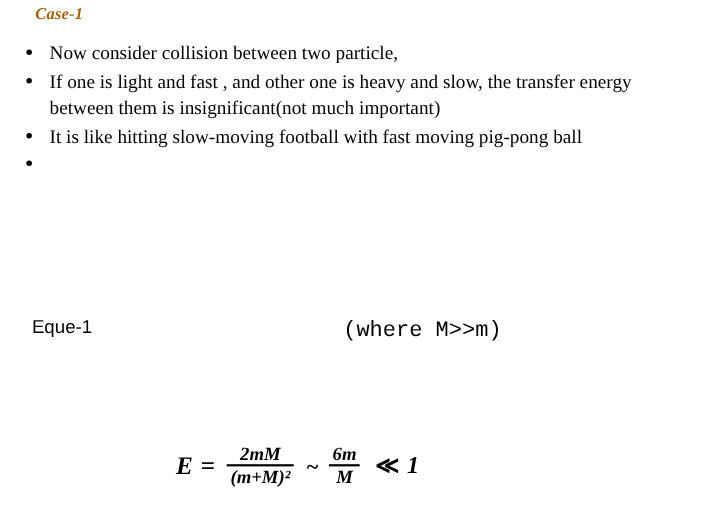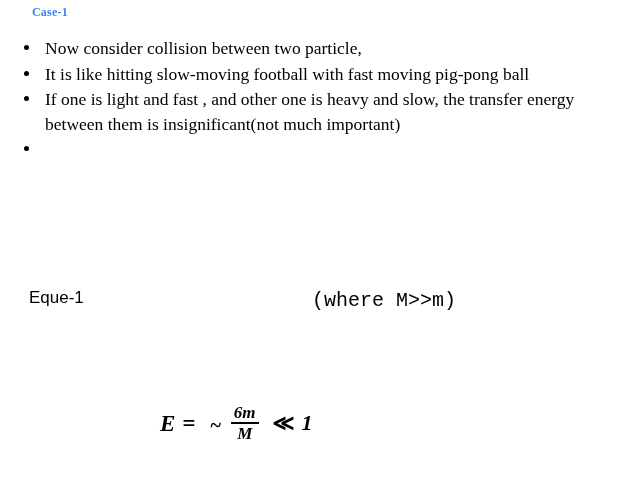--- a/index.html
+++ b/index.html
@@ -18,23 +18,24 @@
     width: 638px;
     height: 478px;
     box-sizing: border-box;
   }
   .case-title {
     position: absolute;
     left: 32px;
     top: 5px;
     font-family: "Liberation Serif", serif;
     font-weight: bold;
-    font-size: 12px;
-    color: #3b82f6;
+    font-size: 15px;
+    color: #a16207;
     letter-spacing: 0.2px;
+    font-style: italic;
   }
   .bullets {
     position: absolute;
     left: 14px;
     top: 32px;
     width: 612px;
     list-style: none;
     margin: 4px;
     padding: 0;
   }
@@ -153,40 +154,45 @@
 
   <div class="case-title">Case-1</div>
 
   <ul class="bullets">
     <li class="bullet">
       <span class="dot"></span>
       <span>Now consider collision between two particle,</span>
     </li>
     <li class="bullet">
       <span class="dot"></span>
+      <span>If one is light and fast , and other one is heavy and slow, the transfer energy between them is insignificant(not much important)</span>
+    </li>
+    <li class="bullet">
+      <span class="dot"></span>
       <span>It is like hitting slow-moving football with fast moving pig-pong ball</span>
-    </li>
-    <li class="bullet">
-      <span class="dot"></span>
-      <span>If one is light and fast , and other one is heavy and slow, the transfer energy between them is insignificant(not much important)</span>
     </li>
     <li class="bullet">
       <span class="dot"></span>
     </li>
   </ul>
 
   <div class="eque-row">
     <span class="eque-label">Eque-1</span>
     <span class="eque-note">(where M&gt;&gt;m)</span>
   </div>
 
   <div class="formula">
     <div class="math">
       <span class="eq-sym">E</span>
       <span class="eq-sym">=</span>
+      <span class="frac">
+        <span class="num">2mM</span>
+        <span class="bar"></span>
+        <span class="den">(m+M)²</span>
+      </span>
       <span class="approx">~</span>
       <span class="frac">
         <span class="num">6m</span>
         <span class="bar"></span>
         <span class="den">M</span>
       </span>
       <span class="muchless">≪</span>
       <span class="one">1</span>
     </div>
   </div>

